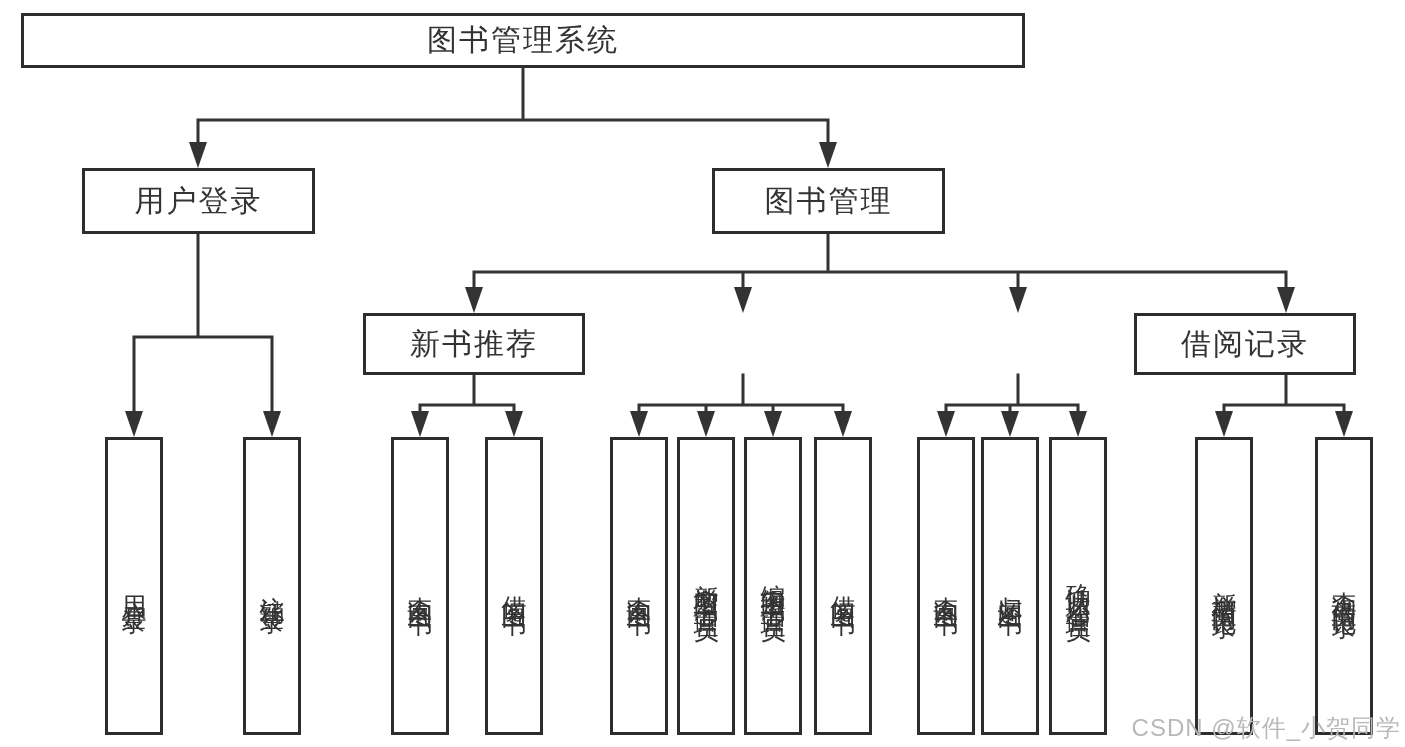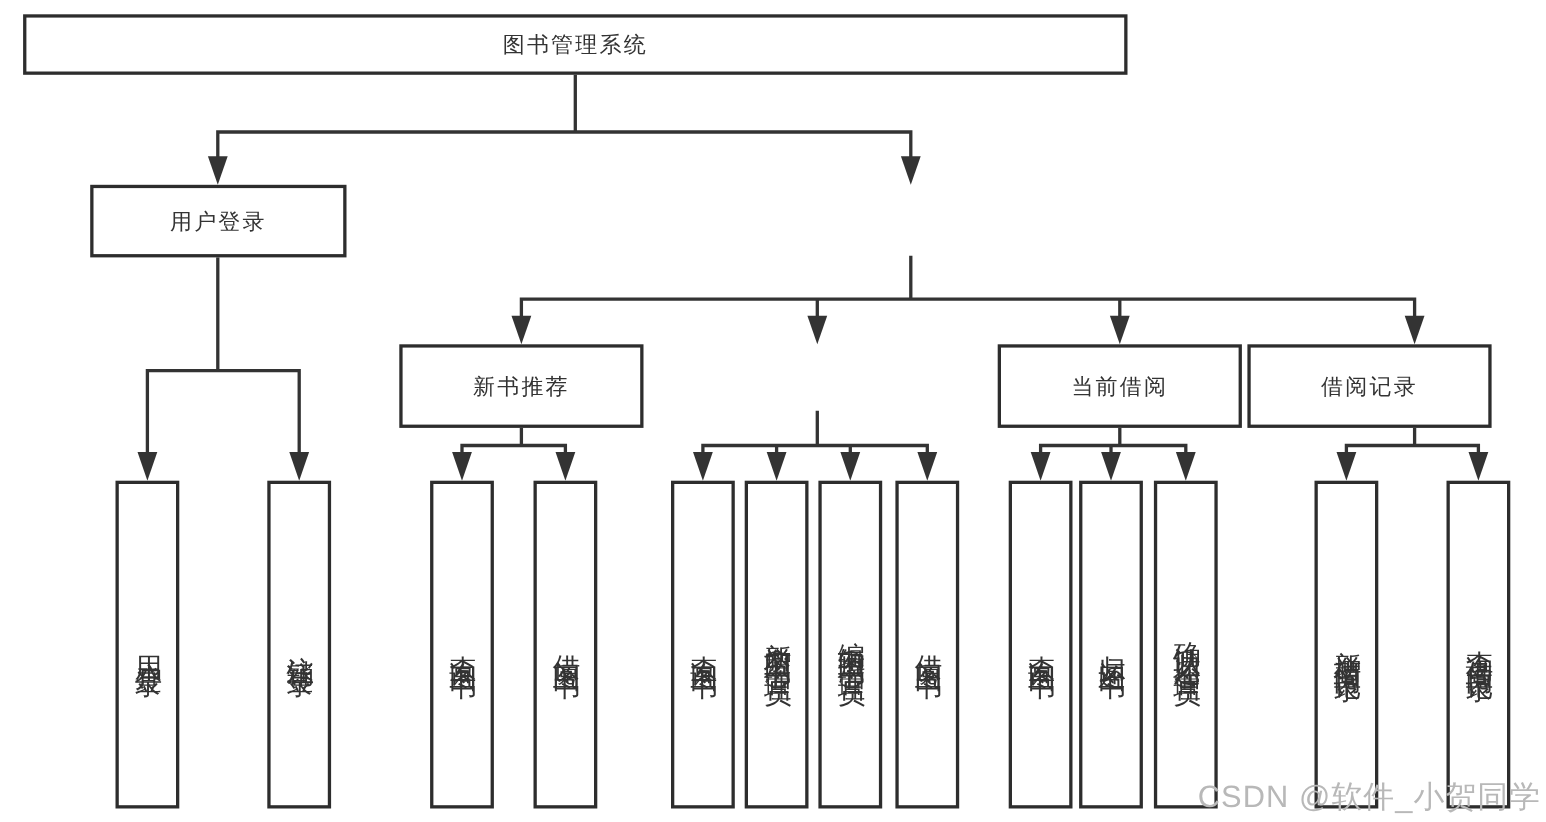--- a/index.html
+++ b/index.html
@@ -9,31 +9,31 @@
   }
   .wires{position:absolute;left:0;top:0;width:1405px;height:747px;}
   .wire{fill:none;stroke:var(--line,#333);stroke-width:3;stroke-linecap:square;}
   .arrows polygon{fill:var(--line,#333);stroke:none;}
   .box{
     position:absolute;box-sizing:border-box;background:#fff;
     border:3px solid var(--box-border,#2d2d2d);
     display:flex;align-items:center;justify-content:center;
     color:var(--text,#333);
   }
-  .h-label{font-size:20px;letter-spacing:2px;white-space:nowrap;}
+  .h-label{font-size:30px;letter-spacing:2px;white-space:nowrap;}
   .l2{top:168px;width:233px;height:66px;}
-  .l3{top:313px;width:222px;height:76px;}
+  .l3{top:313px;width:222px;height:62px;}
   .leaf{top:437px;width:58px;height:298px;}
   .leaf .v-label{
     writing-mode:vertical-rl;text-orientation:mixed;
     font-size:25px;letter-spacing:5px;line-height:1;
   }
   .watermark{
     position:absolute;right:4px;bottom:3px;z-index:5;
-    color:var(--watermark,#b8b8b8);font-size:28px;letter-spacing:1px;white-space:nowrap;
+    color:var(--watermark,#b8b8b8);font-size:24px;letter-spacing:1px;white-space:nowrap;
   }
 </style>
 </head>
 <body>
 
 <div class="stage">
 
   <svg class="wires" viewBox="0 0 1405 747" aria-hidden="true">
     <path class="wire" d="
       M523,68 V120 M198,120 H828 M198,120 V146 M828,120 V146
@@ -66,26 +66,26 @@
     </g>
   </svg>
 
   <div class="box" style="left:21px;top:13px;width:1004px;height:55px">
     <span class="h-label">图书管理系统</span>
   </div>
 
   <div class="box l2" style="left:82px">
     <span class="h-label">用户登录</span>
   </div>
+  <div class="box l2" style="left:712px">
+    <span class="h-label">图书管理</span>
+  </div>
 
   <div class="box l3" style="left:363px">
     <span class="h-label">新书推荐</span>
-  </div>
-  <div class="box l3" style="left:907px">
-    <span class="h-label">当前借阅</span>
   </div>
   <div class="box l3" style="left:1134px">
     <span class="h-label">借阅记录</span>
   </div>
 
   <div class="box leaf" style="left:105px">
     <span class="v-label">用户登录</span>
   </div>
   <div class="box leaf" style="left:243px">
     <span class="v-label">注销登录</span>

